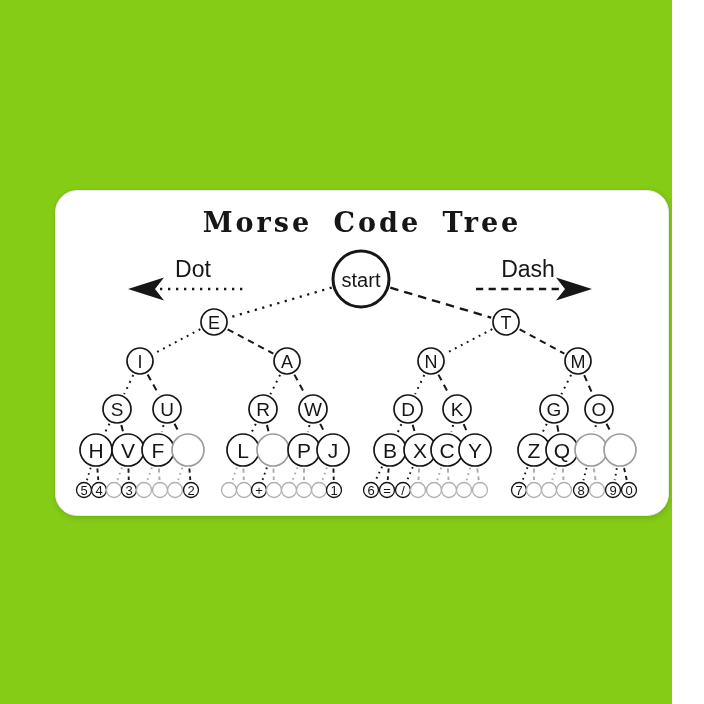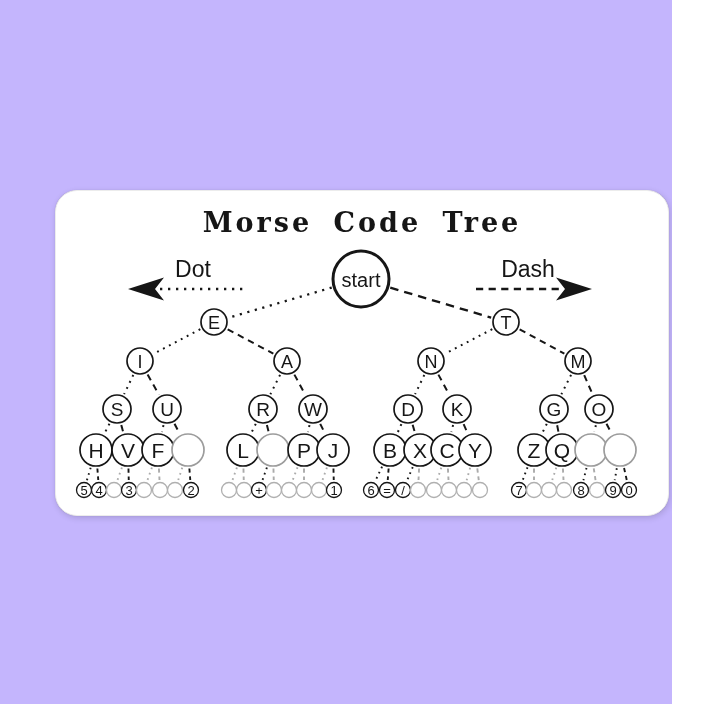--- a/index.html
+++ b/index.html
@@ -1,16 +1,16 @@
 <!DOCTYPE html>
 <html><head>
 <meta charset="utf-8">
 <style>
   html,body{margin:0;padding:0;background:#ffffff;}
-  .page{position:relative;width:672px;height:704px;background:#c4b5fd;overflow:hidden;
+  .page{position:relative;width:672px;height:704px;background:#84cc16;overflow:hidden;
         font-family:"Liberation Sans",sans-serif;}
   .card{position:absolute;left:55px;top:190px;width:612px;height:324px;
         background:#ffffff;border-radius:22px;border:1px solid #ececec;
         box-shadow:1px 2px 6px rgba(0,0,0,0.14), 0 0 1px rgba(0,0,0,0.18);}
   .card h1{position:absolute;top:16px;left:0;right:0;margin:0;text-align:center;
         font-family:"DejaVu Serif","Liberation Serif",serif;font-weight:700;
         font-size:27px;letter-spacing:3px;word-spacing:9px;color:#161616;}
   svg{position:absolute;left:0;top:0;}
   svg text{font-family:"Liberation Sans",sans-serif;fill:#161616;}
   .node-circle{fill:#ffffff;}

